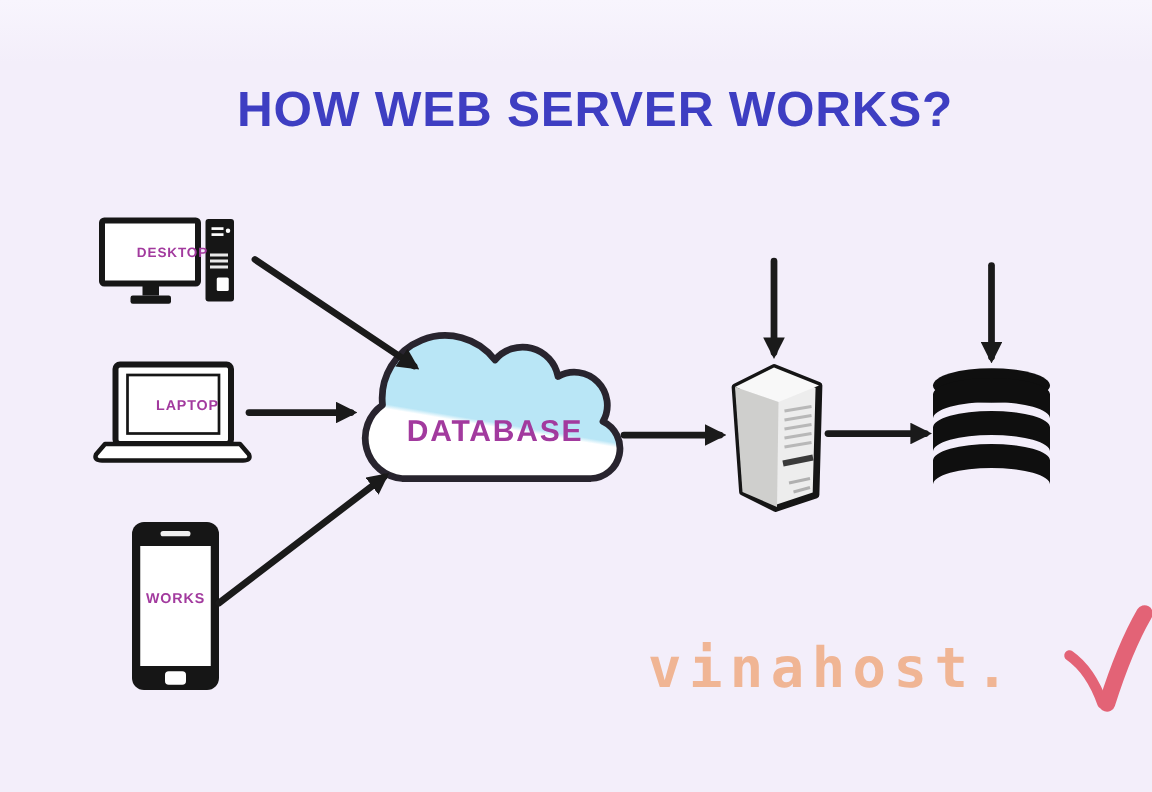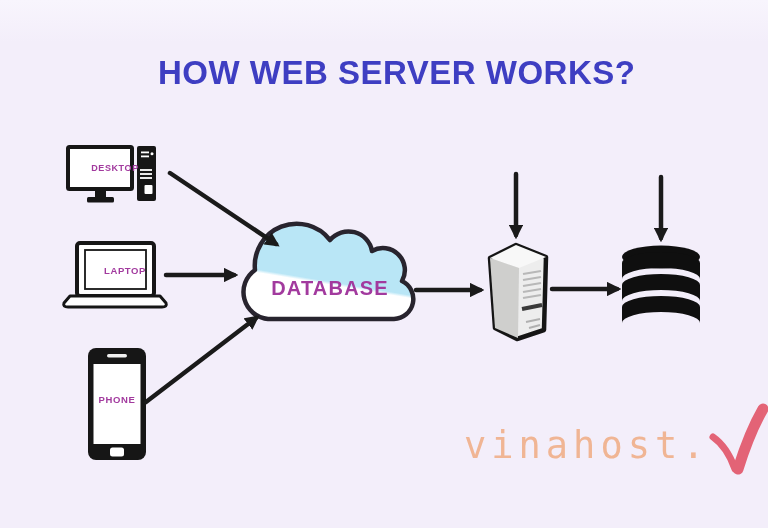--- a/index.html
+++ b/index.html
@@ -27,22 +27,22 @@
     position:absolute;left:158px;width:512px;top:54px;text-align:left;
     color:var(--title-color);font-weight:800;font-size:33px;letter-spacing:.5px;
   }
   .lbl-desktop{left:70px;top:163px;width:60px;font-size:9px;letter-spacing:.6px;margin-left:15px;}
   .lbl-laptop{left:85px;top:265px;width:80px;font-size:9.5px;letter-spacing:.6px;text-align:center;}
   .lbl-phone{left:87px;top:394px;width:60px;font-size:9.5px;letter-spacing:.6px;}
   .lbl-internet{left:250px;top:277px;width:160px;font-size:20px;letter-spacing:1.2px;}
   .lbl-webserver{left:440px;top:151px;width:160px;font-size:13.5px;letter-spacing:.4px;}
   .lbl-database{left:593px;top:152px;width:140px;font-size:13.5px;letter-spacing:.4px;}
   .watermark-text{
-    position:absolute;left:464px;top:424px;
-    font-family:"DejaVu Sans Mono", monospace;font-weight:400;
+    position:absolute;left:432px;top:424px;
+    font-family:"DejaVu Sans Mono", monospace;font-weight:700;
     font-size:37px;letter-spacing:5px;color:var(--watermark-orange);
     opacity:.82;user-select:none;
   }
 </style>
 </head>
 <body>
 
 <div class="stage">
 
   <svg class="diagram" width="768" height="528" viewBox="0 0 768 528" aria-hidden="true">
@@ -129,17 +129,17 @@
     <g stroke="#e25568" stroke-linecap="round" fill="none" opacity="0.9">
       <path d="M 713 437 C 723 444 730 455 735 469" stroke-width="7"></path>
       <path d="M 763 409 C 752 428 744 450 738 469" stroke-width="11"></path>
     </g>
   </svg>
 
   <div class="title">HOW WEB SERVER WORKS?</div>
 
   <div class="lbl lbl-desktop">DESKTOP</div>
   <div class="lbl lbl-laptop">LAPTOP</div>
-  <div class="lbl lbl-phone">PHONE</div>
+  <div class="lbl lbl-phone">WORKS</div>
   <div class="lbl lbl-internet">DATABASE</div>
 
   <div class="watermark-text">vinahost.</div>
 </div>
 
 </body></html>

